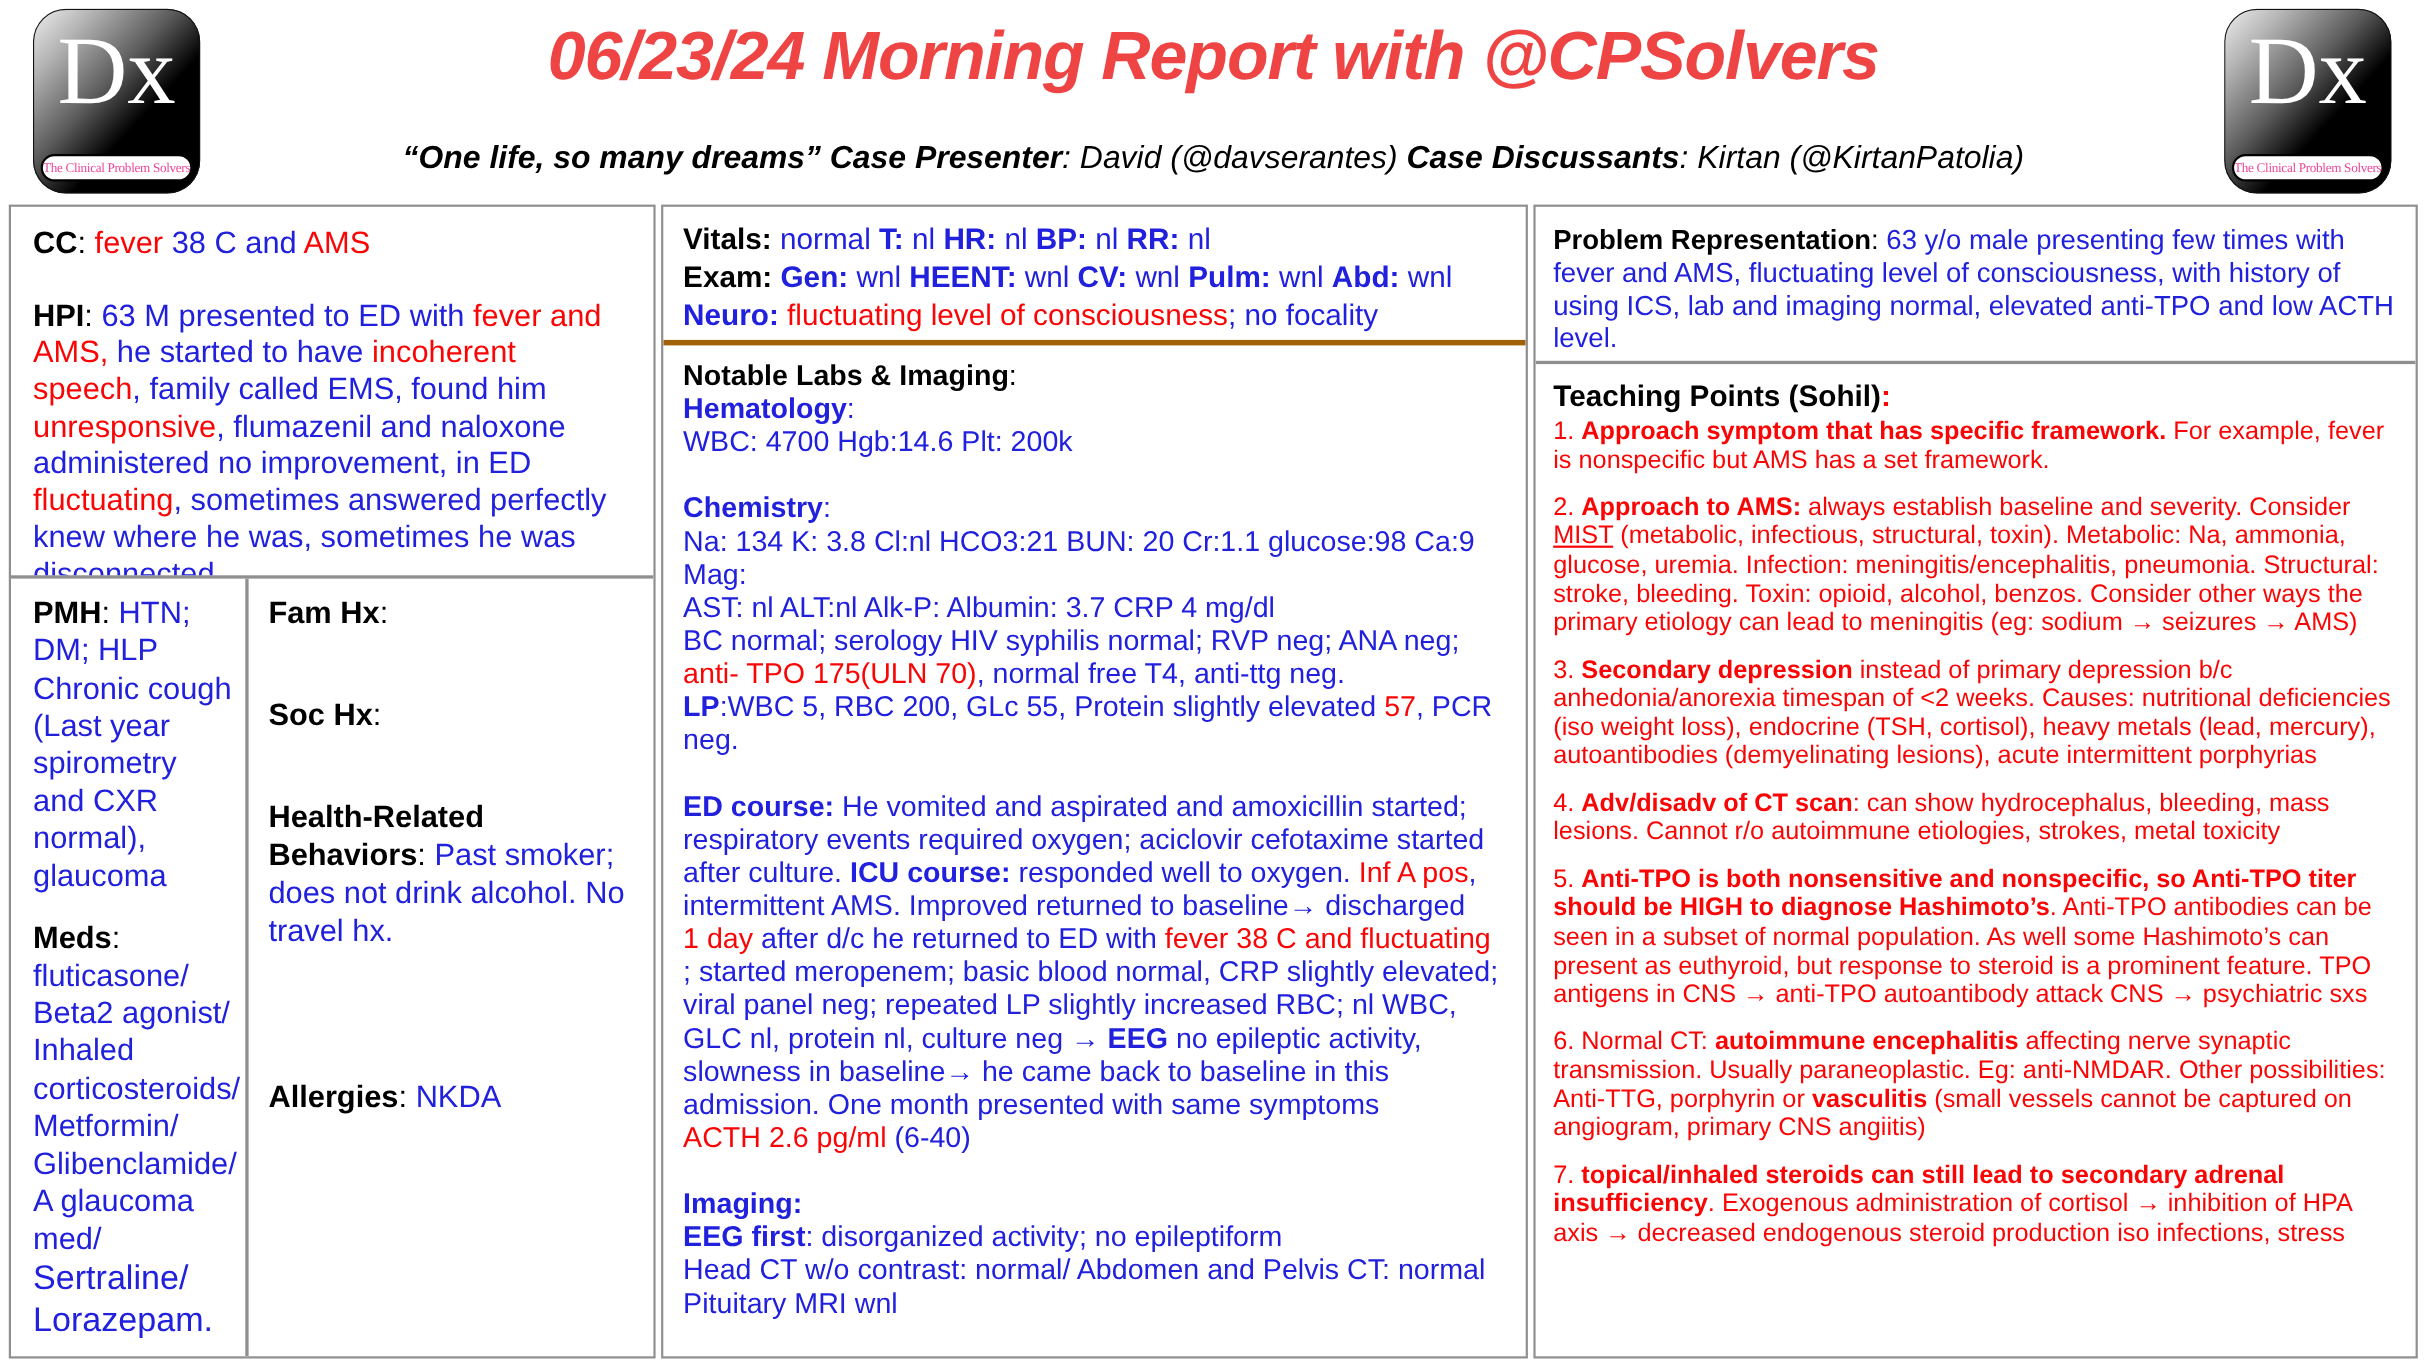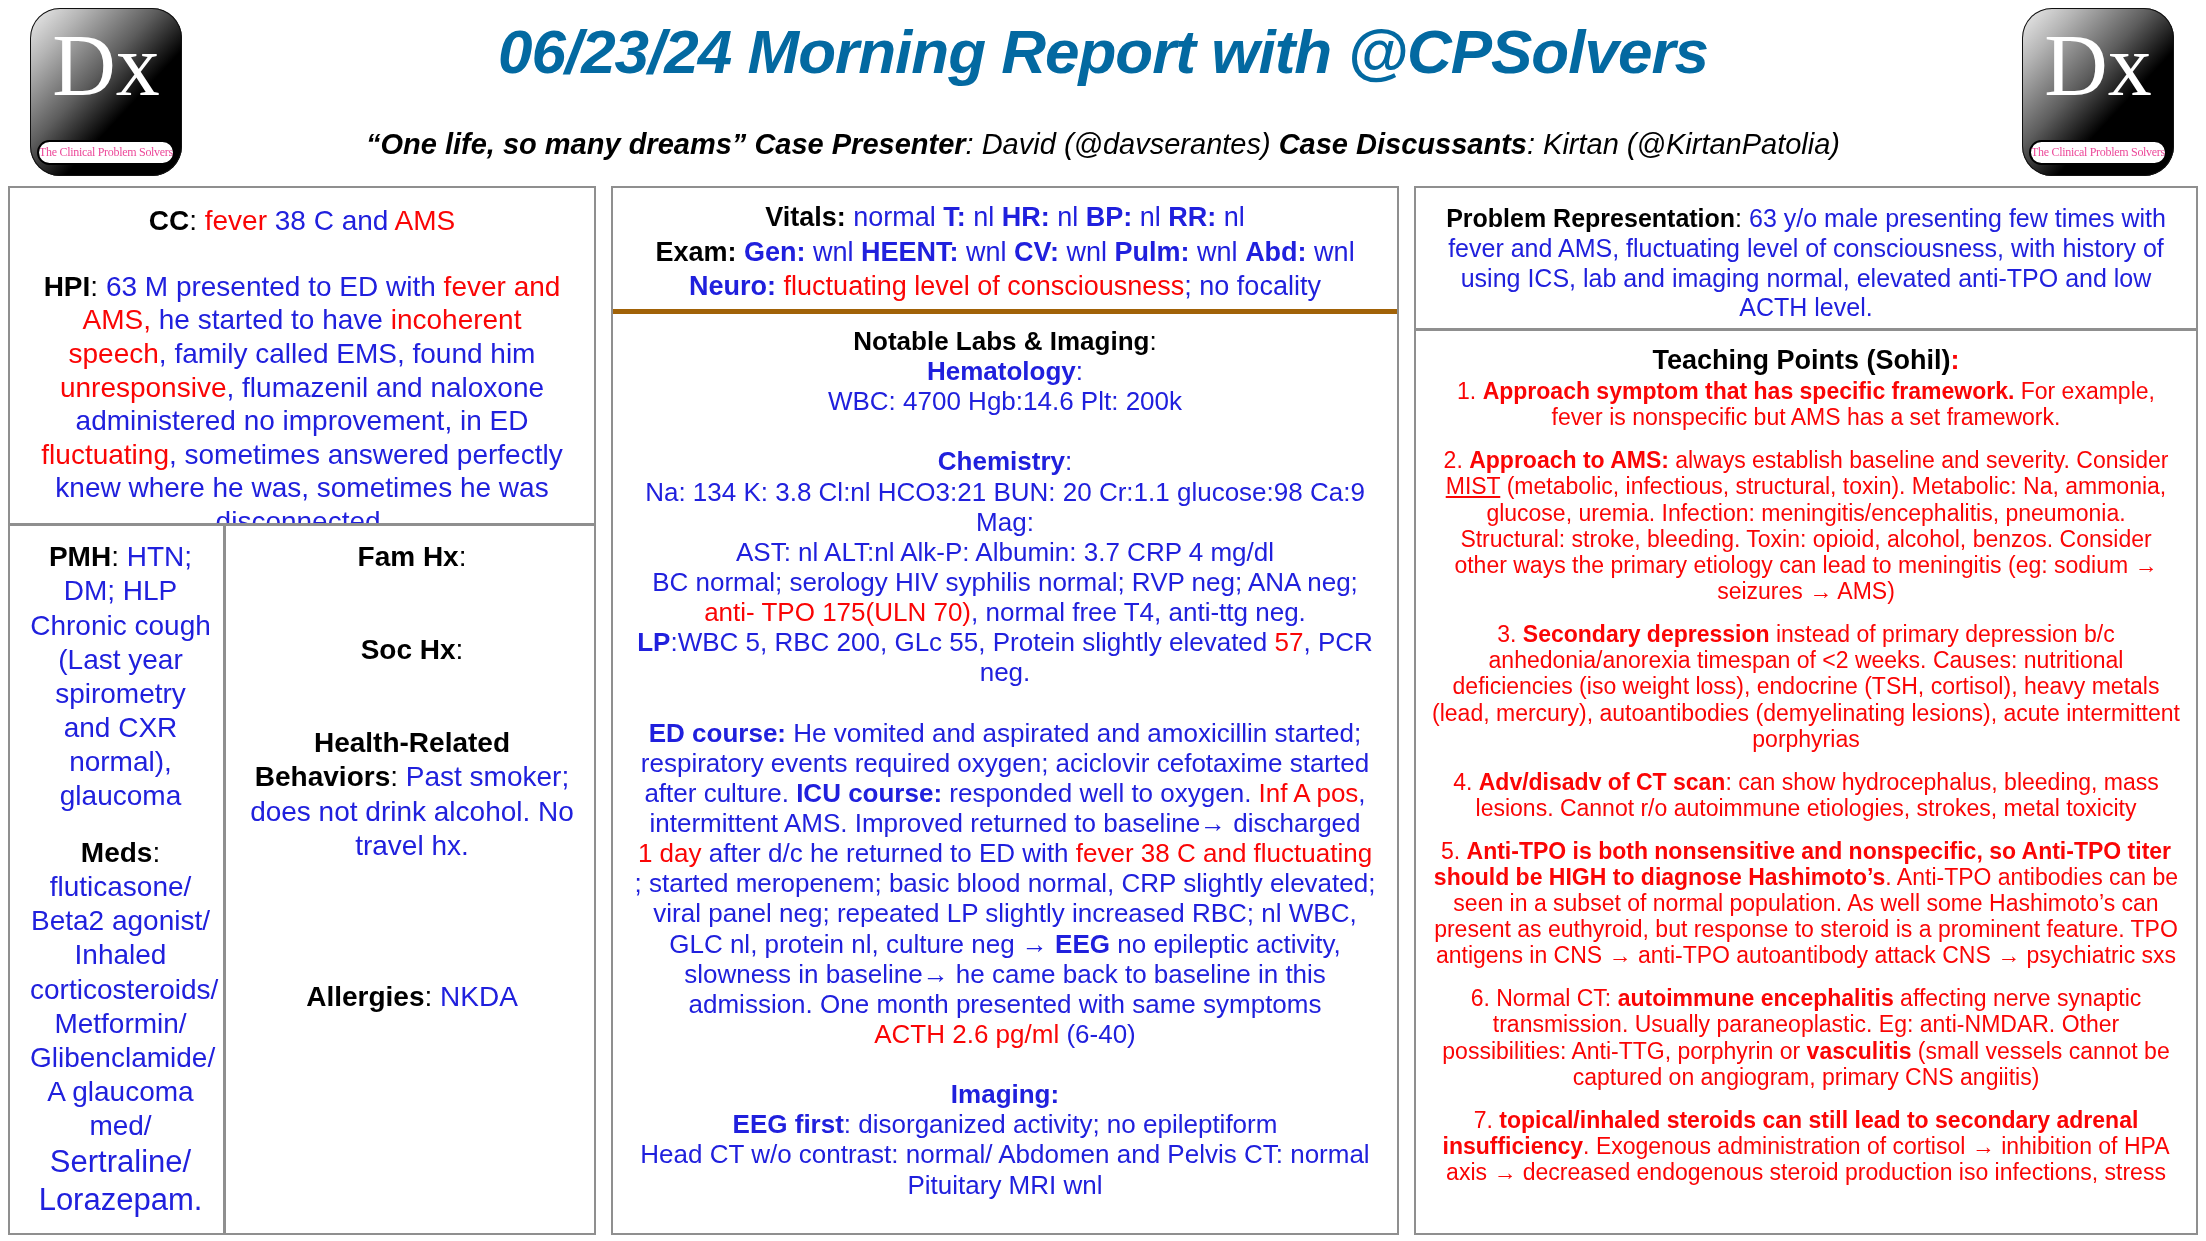--- a/index.html
+++ b/index.html
@@ -21,26 +21,26 @@
     box-shadow: inset 0 0 0 1px #111; }
   #logo-left { left:30px; }
   #logo-right { right:32px; }
   .logo .dx { font-family:"Liberation Serif", serif; color:#ffffff; font-size:88px;
     text-align:center; margin-top:14px; line-height:1.0; }
   .logo .pill { position:absolute; left:7px; right:7px; bottom:11px; background:#ffffff;
     border:2px solid #000; border-radius:999px; font-family:"Liberation Serif", serif;
     font-size:12px; letter-spacing:-0.3px; text-align:left; padding:3px 0; color:#ec4899;
     white-space:nowrap; overflow:hidden; }
   #title { position:absolute; top:16px; left:230px; right:230px; text-align:center;
-    font-size:62px; font-weight:bold; font-style:italic; color:#0369a1; letter-spacing:-1px; }
+    font-size:62px; font-weight:bold; font-style:italic; color:#ef4444; letter-spacing:-1px; }
   #subtitle { position:absolute; top:128px; left:200px; right:200px; text-align:center;
     font-size:29px; font-style:italic; }
 
   
-  #main { position:absolute; left:8px; right:8px; top:186px; bottom:6px; display:flex; gap:15px;text-align:center; }
+  #main { position:absolute; left:8px; right:8px; top:186px; bottom:6px; display:flex; gap:5px; }
   .box { border:2px solid #8f8f8f; background:#fff; display:flex; flex-direction:column; overflow:hidden; }
   #col-left { width:588px; }
   #col-mid { width:788px; }
   #col-right { flex:1; }
 
   #cell-cchpi { height:472px; border-bottom:3px solid #8f8f8f; padding:16px 20px;
     font-size:28px; line-height:1.2; overflow:hidden; }
   #row-hx { flex:1; display:flex; }
   #cell-pmh { width:216px; border-right:3px solid #8f8f8f; padding:14px 12px 14px 20px;
     font-size:28px; line-height:1.22; overflow:hidden; }

